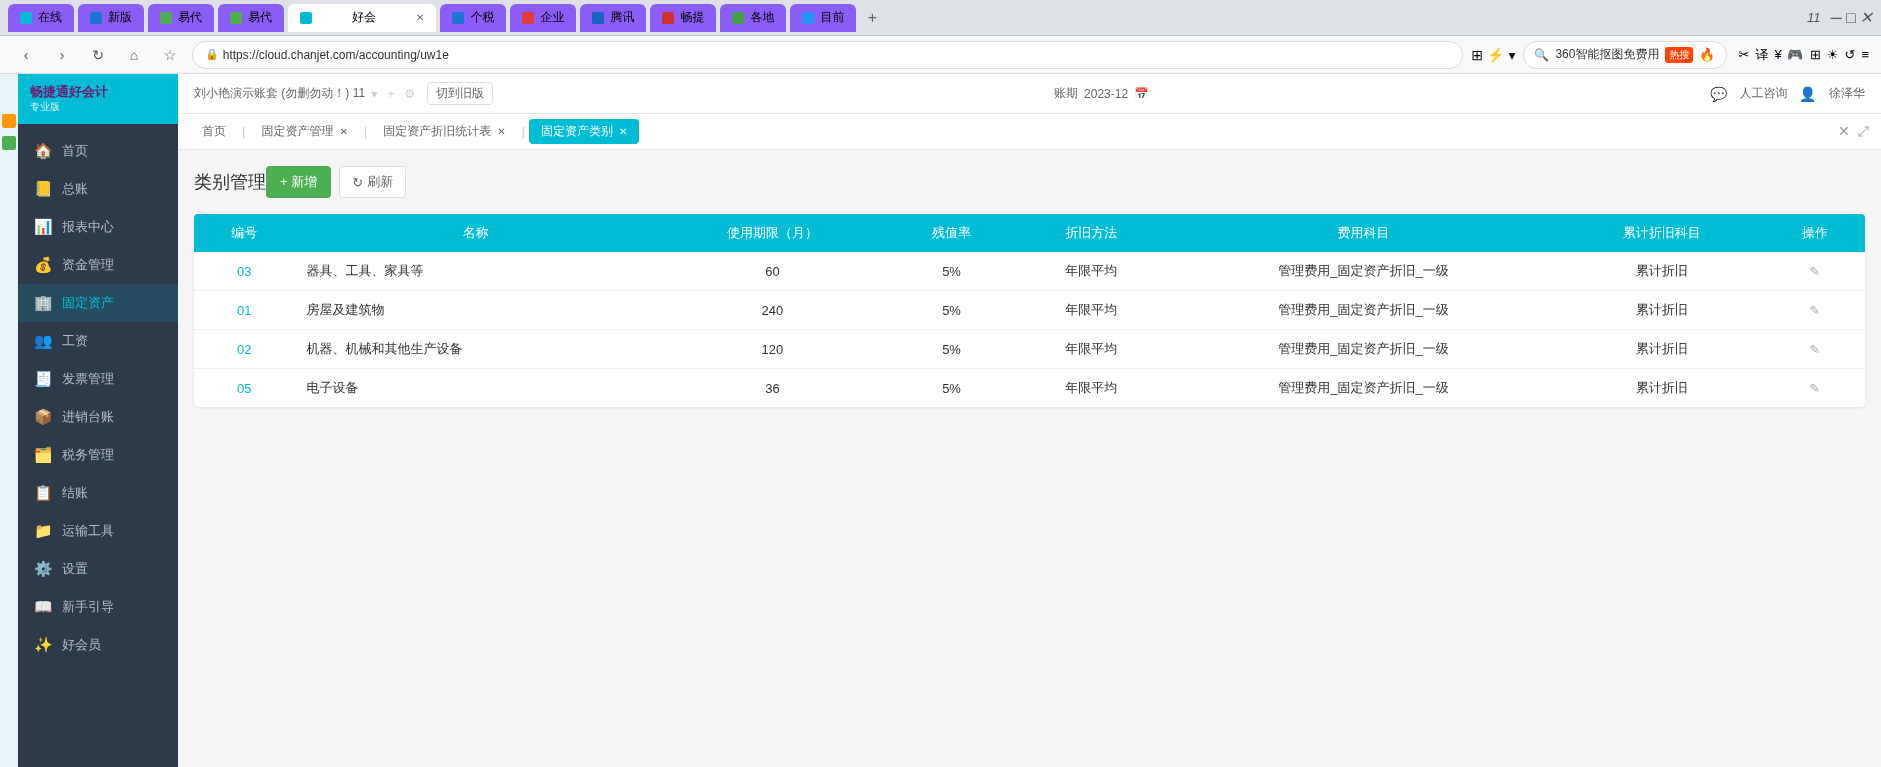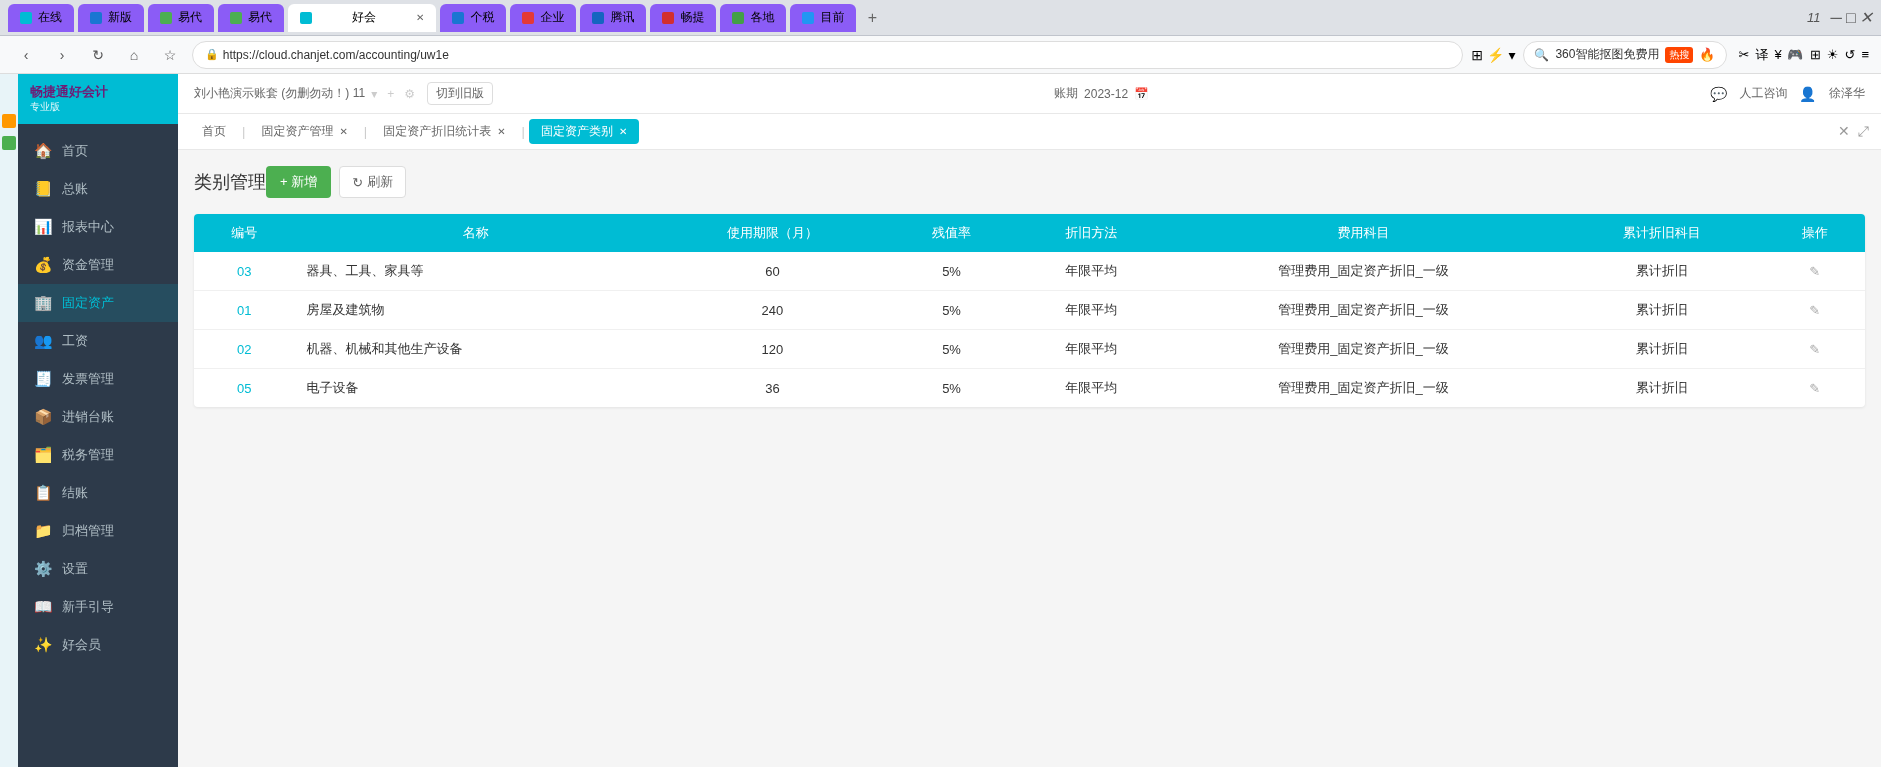--- a/index.html
+++ b/index.html
@@ -214,21 +214,21 @@
       <div class="menu-item">
         <span class="menu-icon">🗂️</span>
         <span>税务管理</span>
       </div>
       <div class="menu-item">
         <span class="menu-icon">📋</span>
         <span>结账</span>
       </div>
       <div class="menu-item">
         <span class="menu-icon">📁</span>
-        <span>归档管理</span>
+        <span>运输工具</span>
       </div>
       <div class="menu-item">
         <span class="menu-icon">⚙️</span>
         <span>设置</span>
       </div>
       <div class="menu-item">
         <span class="menu-icon">📖</span>
         <span>新手引导</span>
       </div>
       <div class="menu-item">

